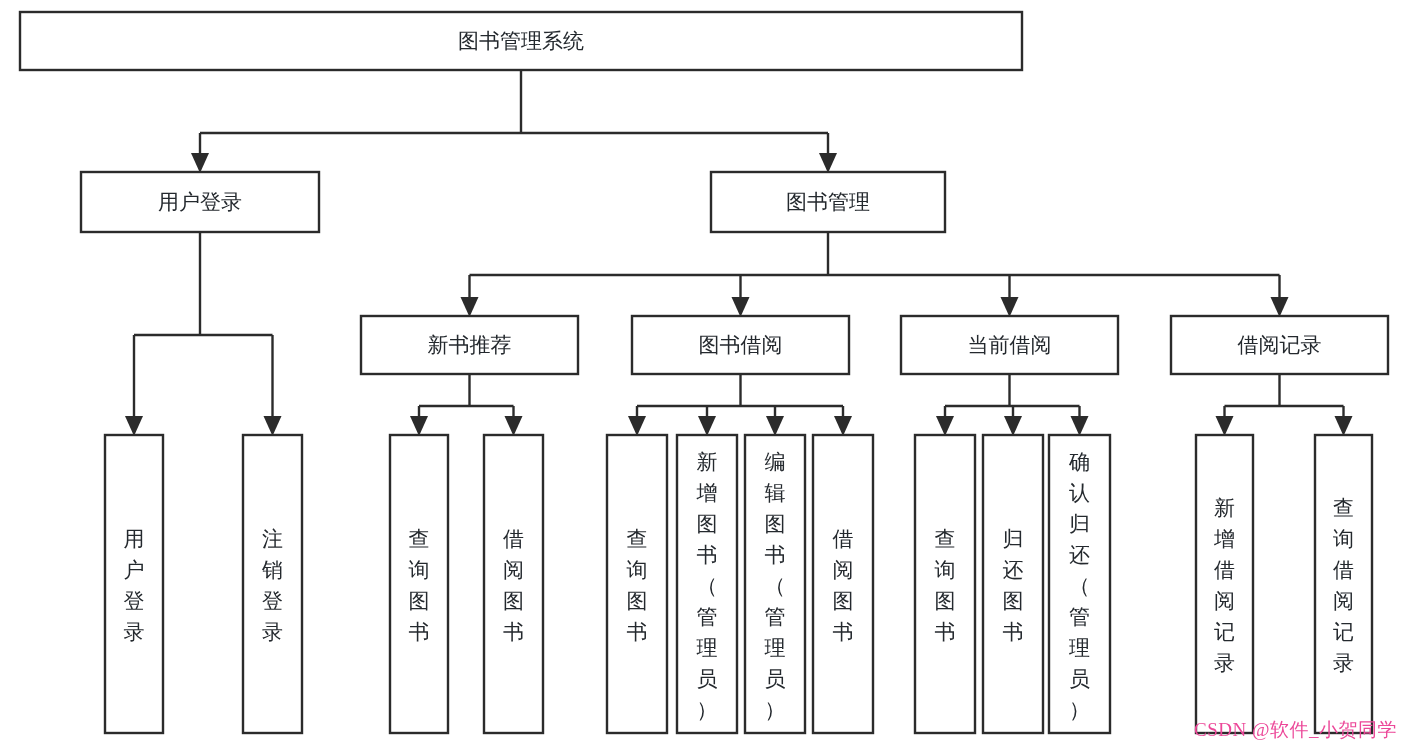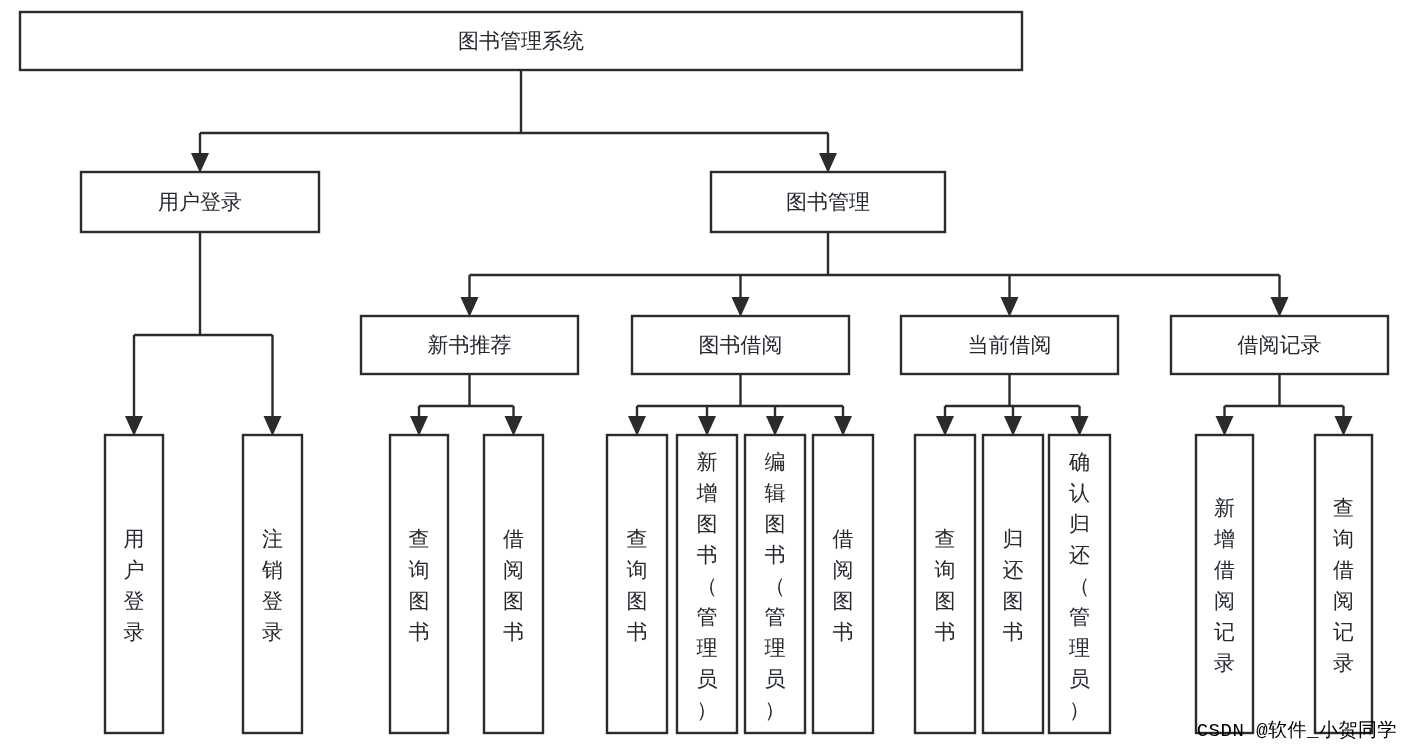--- a/index.html
+++ b/index.html
@@ -51,23 +51,23 @@
     fill: none;
   }
   .arrow-head {
     fill: #2b2b2b;
     stroke: none;
   }
   .watermark {
     position: absolute;
     right: 8px;
     bottom: 4px;
-    font-family: Liberation Mono, monospace;
+    font-family: Liberation Serif, serif;
     font-size: 19px;
-    color: #000000;
+    color: #ec4899;
     letter-spacing: 0.5px;
     white-space: nowrap;
     pointer-events: none;
   }
 </style>
 </head>
 <body>
 
 <div id="diagram-root">
   <svg class="diagram-canvas" id="svg-canvas" viewBox="0 0 1405 747" xmlns="http://www.w3.org/2000/svg">

